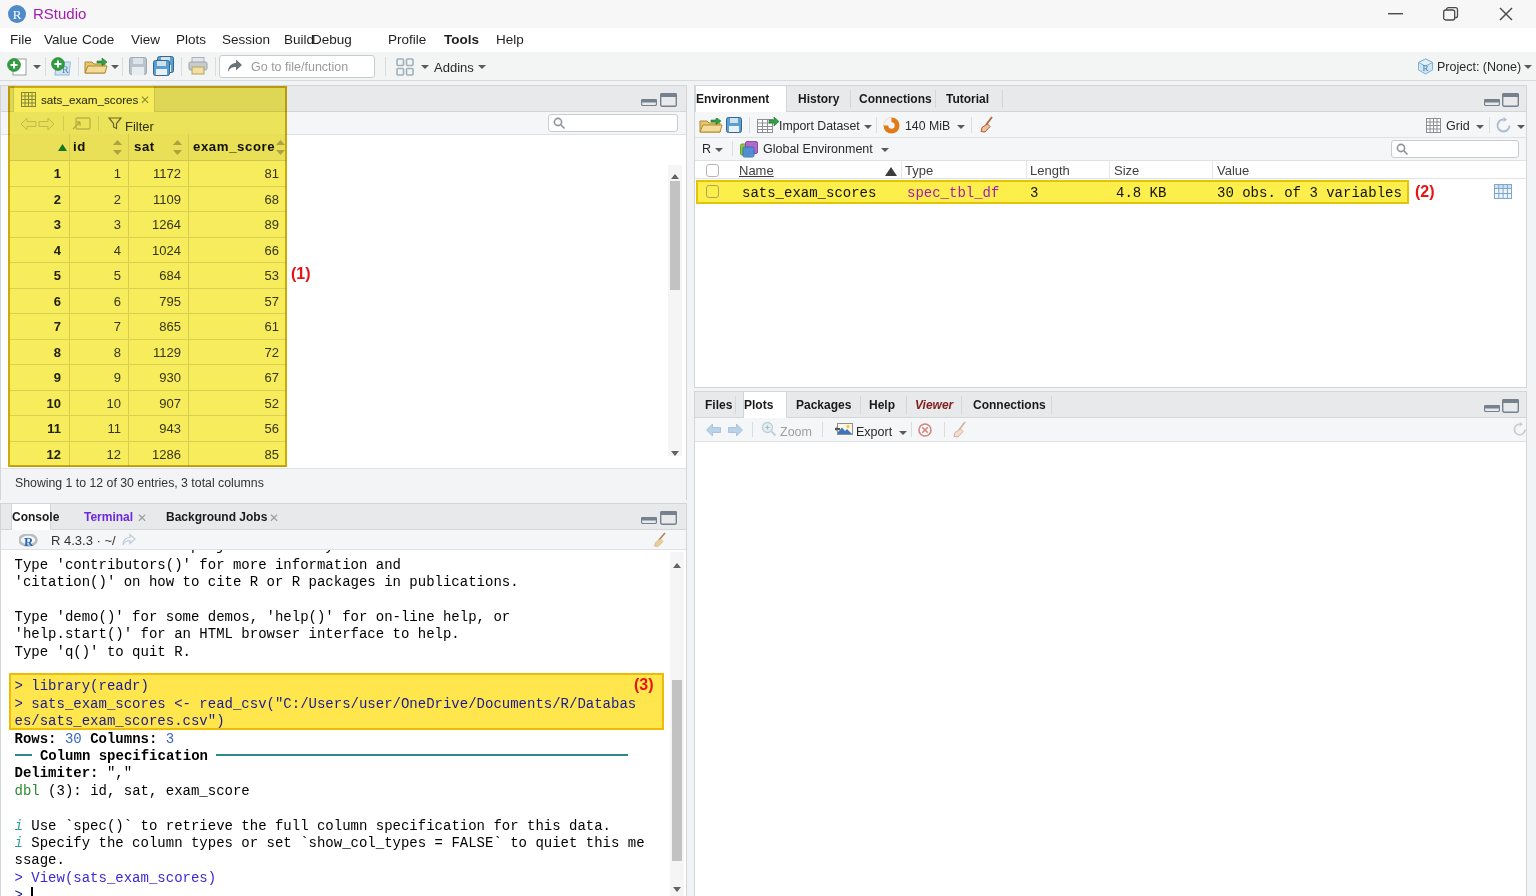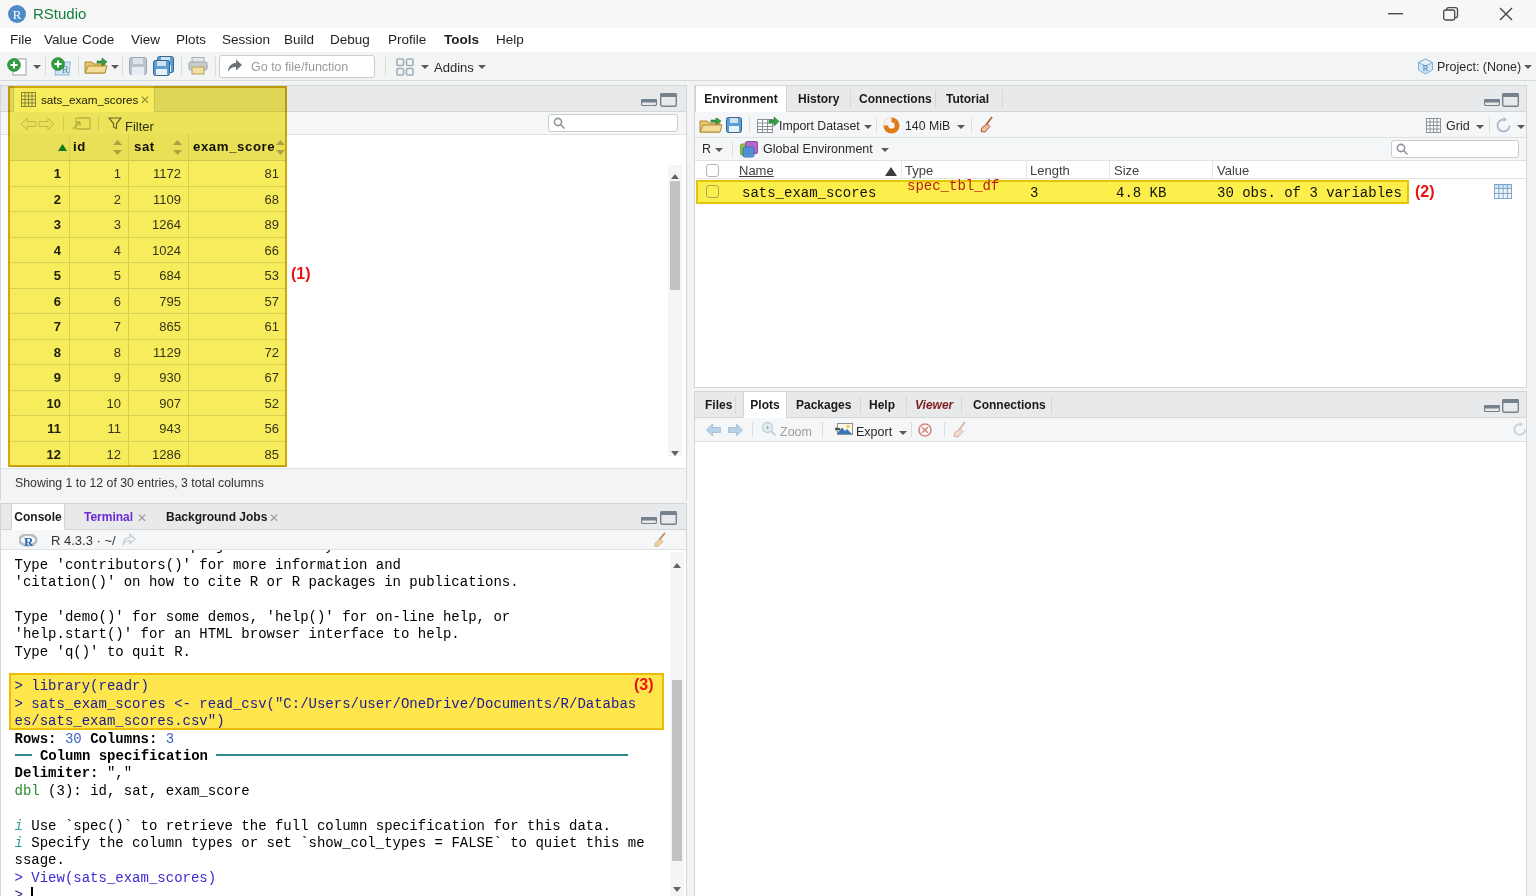--- a/index.html
+++ b/index.html
@@ -10,63 +10,63 @@
 
 #titlebar { left:0; top:0; width:1536px; height:28px; background:#f7f7f7; }
 #menubar { left:0; top:28px; width:1536px; height:24px; background:#ffffff; }
 .menu-item { position:absolute; top:4px; font-size:13.5px; color:#1e1e1e; }
 #toolbar { left:0; top:52px; width:1536px; height:29px; background:#f3f5f5; border-bottom:1px solid #d7dbdc; }
 .tsep { position:absolute; top:5px; width:1px; height:19px; background:#d9dddd; }
 .caret { display:inline-block; width:0; height:0; border-left:4px solid transparent; border-right:4px solid transparent; border-top:4px solid #5a5a5a; }
 
 .pane { position:absolute; background:#ffffff; border:1px solid #d3d5d6; }
 .tabstrip { position:absolute; left:0; top:0; right:0; height:26px; background:#e7e9ea; border-bottom:1px solid #d3d5d6; }
-.tab { position:absolute; top:0; height:26px; font-size:12px; font-weight:bold; color:#1a1a1a; line-height:26px; text-align:center; }
+.tab { position:absolute; top:0; height:26px; font-size:12px; font-weight:bold; color:#1a1a1a; line-height:26px; }
 .tab.active { background:#ffffff; border-left:1px solid #d3d5d6; border-right:1px solid #d3d5d6; height:27px; }
 .ptool { position:absolute; left:0; right:0; background:#f4f6f7; border-bottom:1px solid #dfe2e3; }
 .x-ico { color:#9a9a9a; font-weight:normal; font-size:12px; }
 .minmax { position:absolute; top:8px; }
 
 .sb-track { position:absolute; background:#f5f5f5; }
 .sb-btn { position:absolute; width:14px; height:13px; background:#f5f5f5; text-align:center; }
 .sb-thumb { position:absolute; width:10px; left:2px; background:#c2c2c2; }
 .arr-u { width:0;height:0;border-left:4px solid transparent;border-right:4px solid transparent;border-bottom:5px solid #636363; display:inline-block;}
 .arr-d { width:0;height:0;border-left:4px solid transparent;border-right:4px solid transparent;border-top:5px solid #636363; display:inline-block;}
 
 .hl-red { color:#e81414; font-weight:bold; font-size:16px; font-family:"Liberation Sans",sans-serif; }
 </style>
 </head>
 <body>
 <div class="abs" id="titlebar">
   <svg class="abs" style="left:8px;top:5px;" width="18" height="18">
       <circle cx="9" cy="9" r="9" fill="#4e8bc8"></circle>
       <text x="9" y="13.5" text-anchor="middle" font-family="Liberation Serif" font-size="13" fill="#ffffff">R</text>
     </svg>
-  <span class="abs" style="left:33px;top:5px;font-size:15px;color:#15803d;">RStudio</span>
+  <span class="abs" style="left:33px;top:5px;font-size:15px;color:#a21caf;">RStudio</span>
   <svg class="abs" style="left:1388px;top:13px;" width="15" height="2">
       <rect width="15" height="1.4" fill="#4a4a4a"></rect>
     </svg>
   <svg class="abs" style="left:1443px;top:7px;" width="16" height="14" fill="none" stroke="#4a4a4a" stroke-width="1.3">
       <rect x="3.5" y="0.7" width="11" height="10" rx="2"></rect>
       <rect x="0.7" y="3" width="11" height="10" rx="2" fill="#f7f7f7"></rect>
     </svg>
   <svg class="abs" style="left:1499px;top:7px;" width="14" height="14" stroke="#4a4a4a" stroke-width="1.4">
       <line x1="1" y1="1" x2="13" y2="13"></line>
       <line x1="13" y1="1" x2="1" y2="13"></line>
     </svg>
 </div>
 <div class="abs" id="menubar">
   <span class="menu-item" style="left:10px;">File</span>
   <span class="menu-item" style="left:44px;">Value</span>
   <span class="menu-item" style="left:82px;">Code</span>
   <span class="menu-item" style="left:131px;">View</span>
   <span class="menu-item" style="left:176px;">Plots</span>
   <span class="menu-item" style="left:222px;">Session</span>
   <span class="menu-item" style="left:284px;">Build</span>
-  <span class="menu-item" style="left:330px;">Debug</span>
+  <span class="menu-item" style="left:312px;">Debug</span>
   <span class="menu-item" style="left:388px;">Profile</span>
   <span class="menu-item" style="left:444px;font-weight:bold;">Tools</span>
   <span class="menu-item" style="left:496px;">Help</span>
 </div>
 <div class="abs" id="toolbar">
   <svg class="abs" style="left:7px;top:5px;" width="22" height="19">
     <rect x="6" y="2" width="13" height="16" fill="#ffffff" stroke="#9aa0a4"></rect>
     <circle cx="7" cy="8" r="6.5" fill="#2e9e3e" stroke="#1c7329" stroke-width="0.5"></circle>
     <rect x="3.5" y="7" width="7" height="2" fill="#fff"></rect>
       <rect x="6" y="4.5" width="2" height="7" fill="#fff"></rect>
@@ -264,21 +264,21 @@
   <div class="sb-btn" style="left:667px;top:356px;"><span class="arr-d" style="margin-top:4px;"></span></div>
 
   <div class="abs" style="left:0;top:382px;width:685px;height:33px;background:#f2f4f5;border-top:1px solid #dfe1e2;"></div>
   <span class="abs" style="left:14px;top:390px;font-size:12.3px;color:#333;">Showing 1 to 12 of 30 entries, 3 total columns</span>
 </div>
 
 <div class="abs" style="left:8px;top:86px;width:279px;height:381px;background:#f6ec5c;mix-blend-mode:multiply;border:2px solid #cfa90a;"></div>
 <span class="hl-red abs" style="left:291px;top:265px;">(1)</span>
 <div class="pane" id="consolepane" style="left:0; top:503px; width:687px; height:394px;">
   <div class="tabstrip"></div>
-  <div class="tab active" style="left:10px; width:54px;">Console</div>
+  <div class="tab active" style="left:10px; width:40px;">Console</div>
   <span class="abs" style="left:83px;top:6px;font-size:12px;font-weight:bold;color:#6d28d9;">Terminal</span>
   <span class="abs x-ico" style="left:136px;top:7px;">✕</span>
   <span class="abs" style="left:165px;top:6px;font-size:12px;font-weight:bold;color:#1a1a1a;">Background Jobs</span>
   <span class="abs x-ico" style="left:268px;top:7px;">✕</span>
   <svg class="abs minmax" style="left:640px;top:13px;" width="16" height="7">
       <rect x="0.5" y="0.5" width="15" height="6" rx="1.5" fill="none" stroke="#75818c" stroke-width="1.2"></rect>
       <rect x="0" y="0" width="16" height="3.5" rx="1.5" fill="#75818c"></rect>
     </svg>
   <svg class="abs minmax" style="left:659px;top:7px;" width="17" height="14">
       <rect x="0.7" y="0.7" width="15.6" height="12.6" rx="1.5" fill="none" stroke="#75818c" stroke-width="1.4"></rect>
@@ -400,21 +400,21 @@
       <path d="M6 0 L12 9 L0 9 Z" fill="#3c3c3c"></path>
     </svg>
   <span class="abs" style="left:210px;top:77px;font-size:13px;color:#404040;">Type</span>
   <span class="abs" style="left:335px;top:77px;font-size:13px;color:#404040;">Length</span>
   <span class="abs" style="left:419px;top:77px;font-size:13px;color:#404040;">Size</span>
   <span class="abs" style="left:522px;top:77px;font-size:13px;color:#404040;">Value</span>
 
   <div class="abs" style="left:1px;top:94px;width:713px;height:24px;background:#fdef4b;border:2px solid #e3c407;"></div>
   <div class="abs" style="left:11px;top:99px;width:13px;height:13px;border:1px solid #aca45e;border-radius:3px;"></div>
   <span class="abs mono" style="left:47px;top:99px;font-size:14px;color:#111;">sats_exam_scores</span>
-  <span class="abs mono" style="left:212px;top:92px;font-size:14px;color:#b91c1c;">spec_tbl_df</span>
+  <span class="abs mono" style="left:212px;top:99px;font-size:14px;color:#a21caf;">spec_tbl_df</span>
   <span class="abs mono" style="left:335px;top:99px;font-size:14px;color:#111;">3</span>
   <span class="abs mono" style="left:421px;top:99px;font-size:14px;color:#111;">4.8 KB</span>
   <span class="abs mono" style="left:522px;top:99px;font-size:14px;color:#111;">30 obs. of 3 variables</span>
   <span class="hl-red abs" style="left:720px;top:97px;">(2)</span>
   <svg class="abs" style="left:799px;top:98px;" width="18" height="15" fill="none" stroke="#7da7cc" stroke-width="1">
       <rect x="0.5" y="0.5" width="17" height="14" fill="#eef4fa"></rect>
       <rect x="0.5" y="0.5" width="17" height="4" fill="#cfe0ef"></rect>
       <path d="M0.5 4.5 H17.5 M0.5 9.5 H17.5 M4.8 0.5 V14.5 M9.1 0.5 V14.5 M13.4 0.5 V14.5"></path>
     </svg>
 </div>

